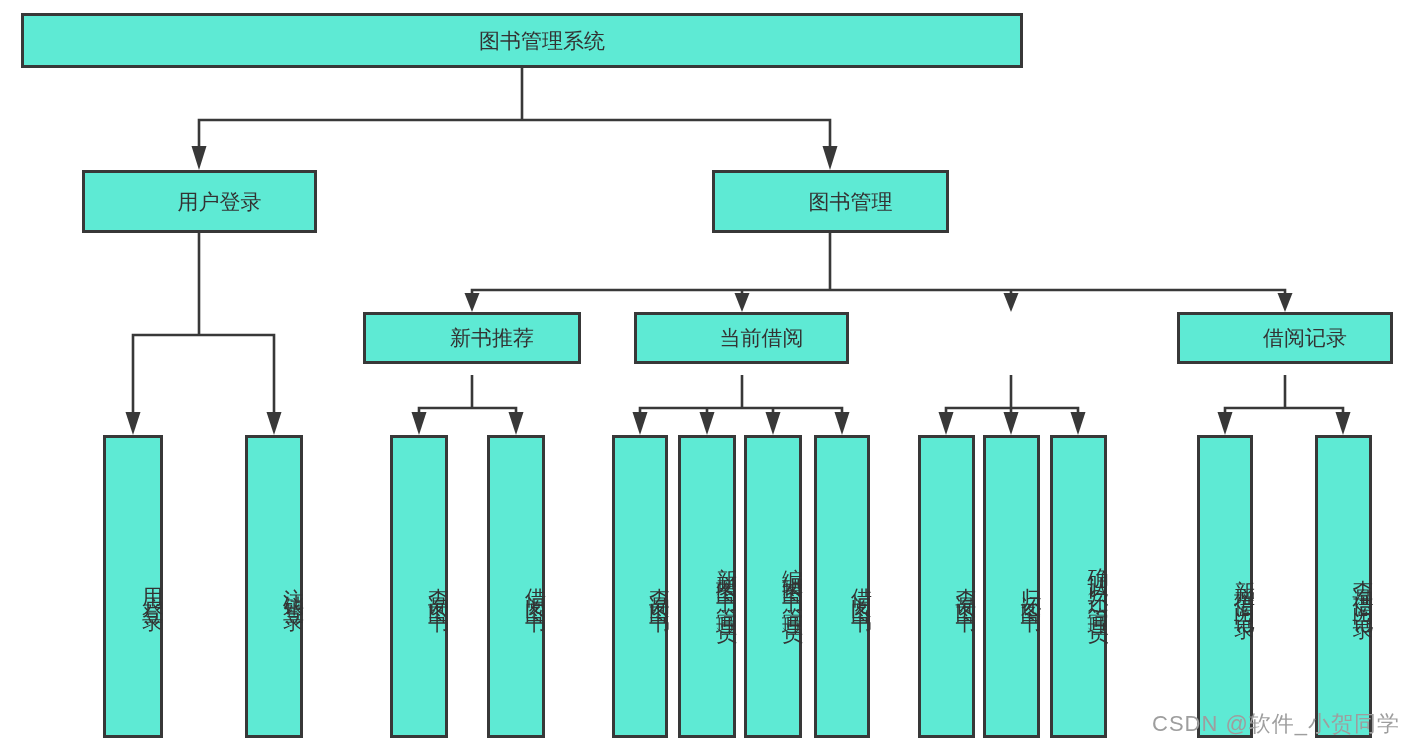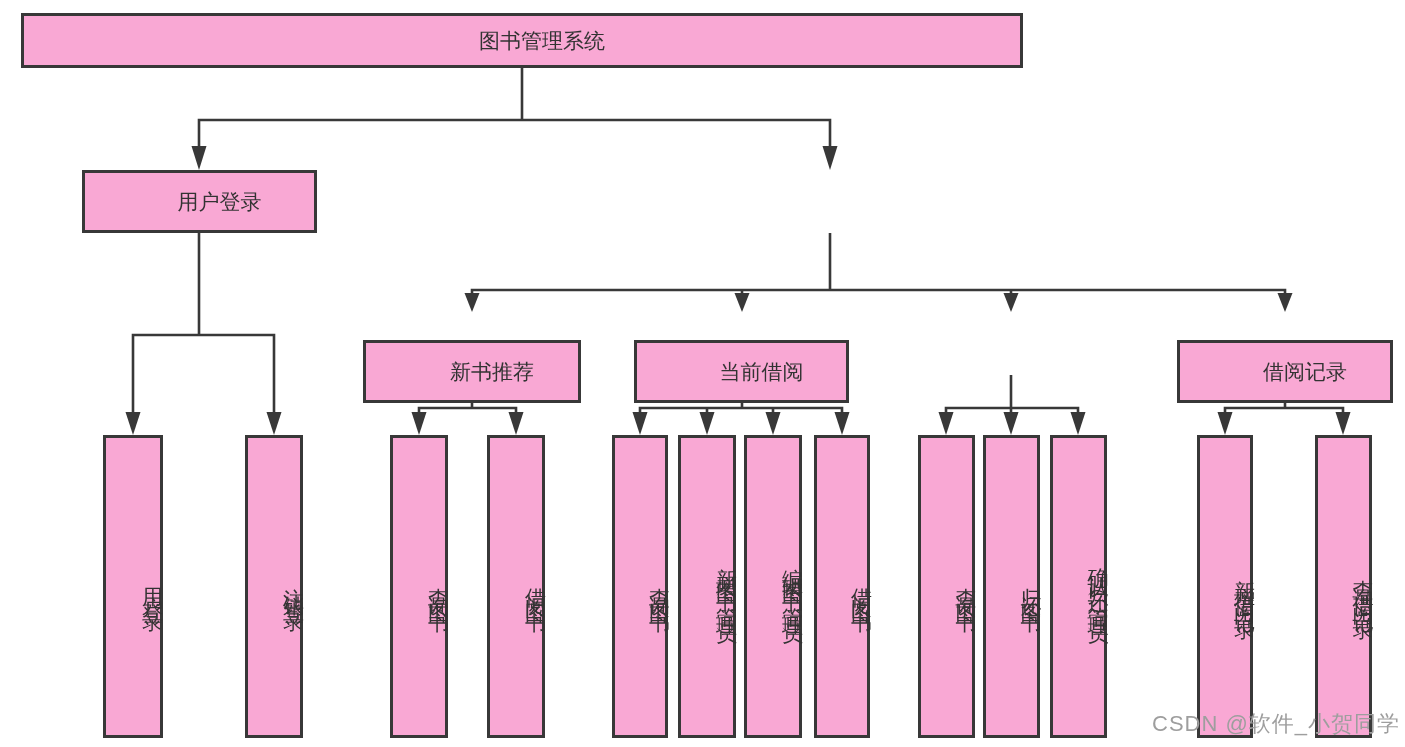--- a/index.html
+++ b/index.html
@@ -12,33 +12,33 @@
     overflow: hidden;
   }
   .connectors {
     position: absolute;
     left: 0; top: 0;
     width: 1405px; height: 747px;
   }
   .box {
     position: absolute;
     box-sizing: border-box;
-    background: #f9a8d4;
+    background: #5eead4;
     border: 3px solid #383838;
     color: #333333;
     display: flex;
     align-items: center;
     justify-content: center;
     font-size: 21px;
     white-space: nowrap;
     padding-left: 40px;
   }
   .root-box { left: 21px; top: 13px; width: 1002px; height: 55px; }
   .h-box-l2 { top: 170px; height: 63px; }
-  .h-box-l3 { top: 312px; height: 63px; margin-top: 28px; }
+  .h-box-l3 { top: 312px; height: 52px; }
   .v-box {
     top: 435px;
     height: 303px;
     writing-mode: vertical-rl;
     letter-spacing: 8px;
     line-height: 1;
     white-space: normal;
   }
   .watermark {
     position: absolute;
@@ -95,20 +95,21 @@
       <polygon points="1003.5,412 1018.5,412 1011,435"></polygon>
       <polygon points="1070.5,412 1085.5,412 1078,435"></polygon>
       <polygon points="1217.5,412 1232.5,412 1225,435"></polygon>
       <polygon points="1335.5,412 1350.5,412 1343,435"></polygon>
     </g>
   </svg>
 
   <div class="box root-box">图书管理系统</div>
 
   <div class="box h-box-l2" style="left:82px; width:235px;">用户登录</div>
+  <div class="box h-box-l2" style="left:712px; width:237px;">图书管理</div>
 
   <div class="box h-box-l3" style="left:363px; width:218px;">新书推荐</div>
   <div class="box h-box-l3" style="left:634px; width:215px;">当前借阅</div>
   <div class="box h-box-l3" style="left:1177px; width:216px;">借阅记录</div>
 
   <div class="box v-box" style="left:103px; width:60px;">用户登录</div>
   <div class="box v-box" style="left:245px; width:58px;">注销登录</div>
 
   <div class="box v-box" style="left:390px; width:58px;">查询图书</div>
   <div class="box v-box" style="left:487px; width:58px;">借阅图书</div>

